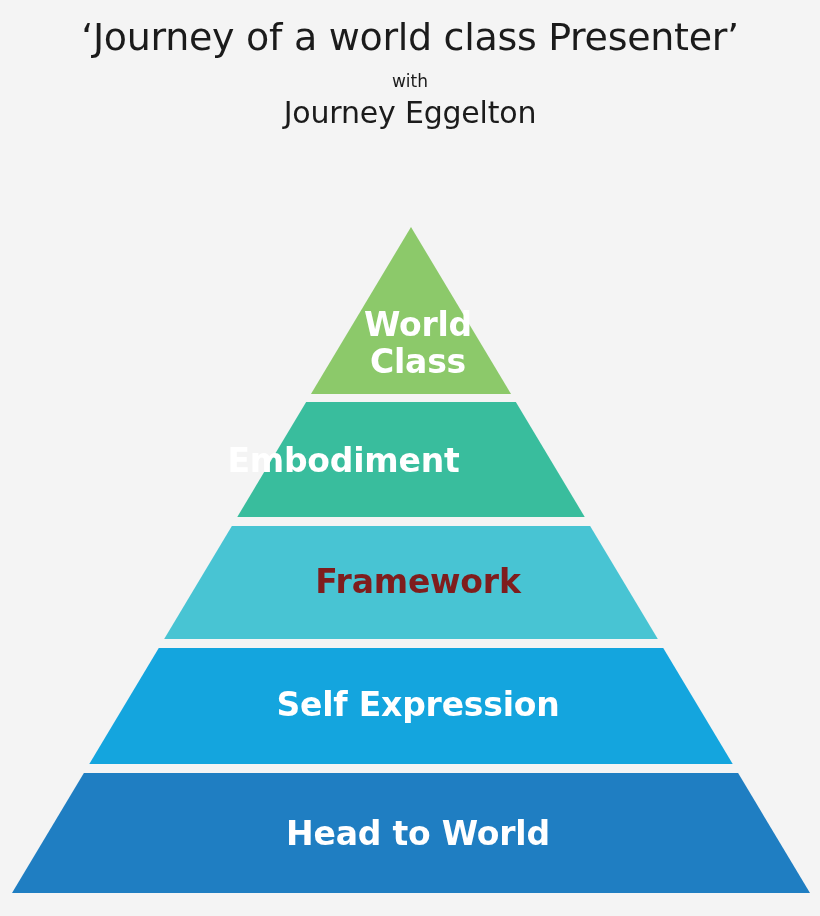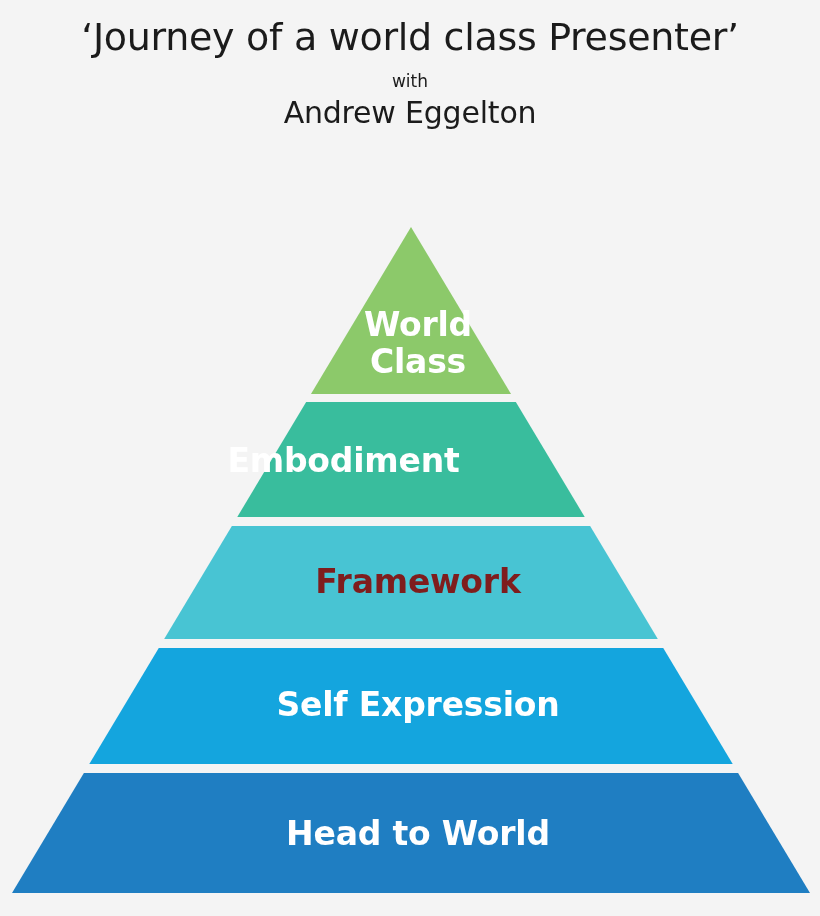--- a/index.html
+++ b/index.html
@@ -81,21 +81,21 @@
   }
 </style>
 </head>
 <body>
 
 <div id="stage">
 
   <div class="header">
     <div class="main-title">‘Journey of a world class Presenter’</div>
     <div class="with-line">with</div>
-    <div class="presenter-name">Andrew Eggelton</div>
+    <div class="presenter-name">Journey Eggelton</div>
   </div>
 
   <svg id="pyramid" viewBox="0 0 820 916" width="820" height="916">
       <polygon points="411.00,227.00 511.05,394.00 310.95,394.00" fill="#8cc96a"></polygon>
       <polygon points="306.16,402.00 515.84,402.00 584.74,517.00 237.26,517.00" fill="#39bd9d"></polygon>
       <polygon points="231.87,526.00 590.13,526.00 657.83,639.00 164.17,639.00" fill="#48c4d3"></polygon>
       <polygon points="158.78,648.00 663.22,648.00 732.72,764.00 89.28,764.00" fill="#14a5de"></polygon>
       <polygon points="83.89,773.00 738.11,773.00 810.00,893.00 12.00,893.00" fill="#1f7ec2"></polygon>
     </svg>
 

